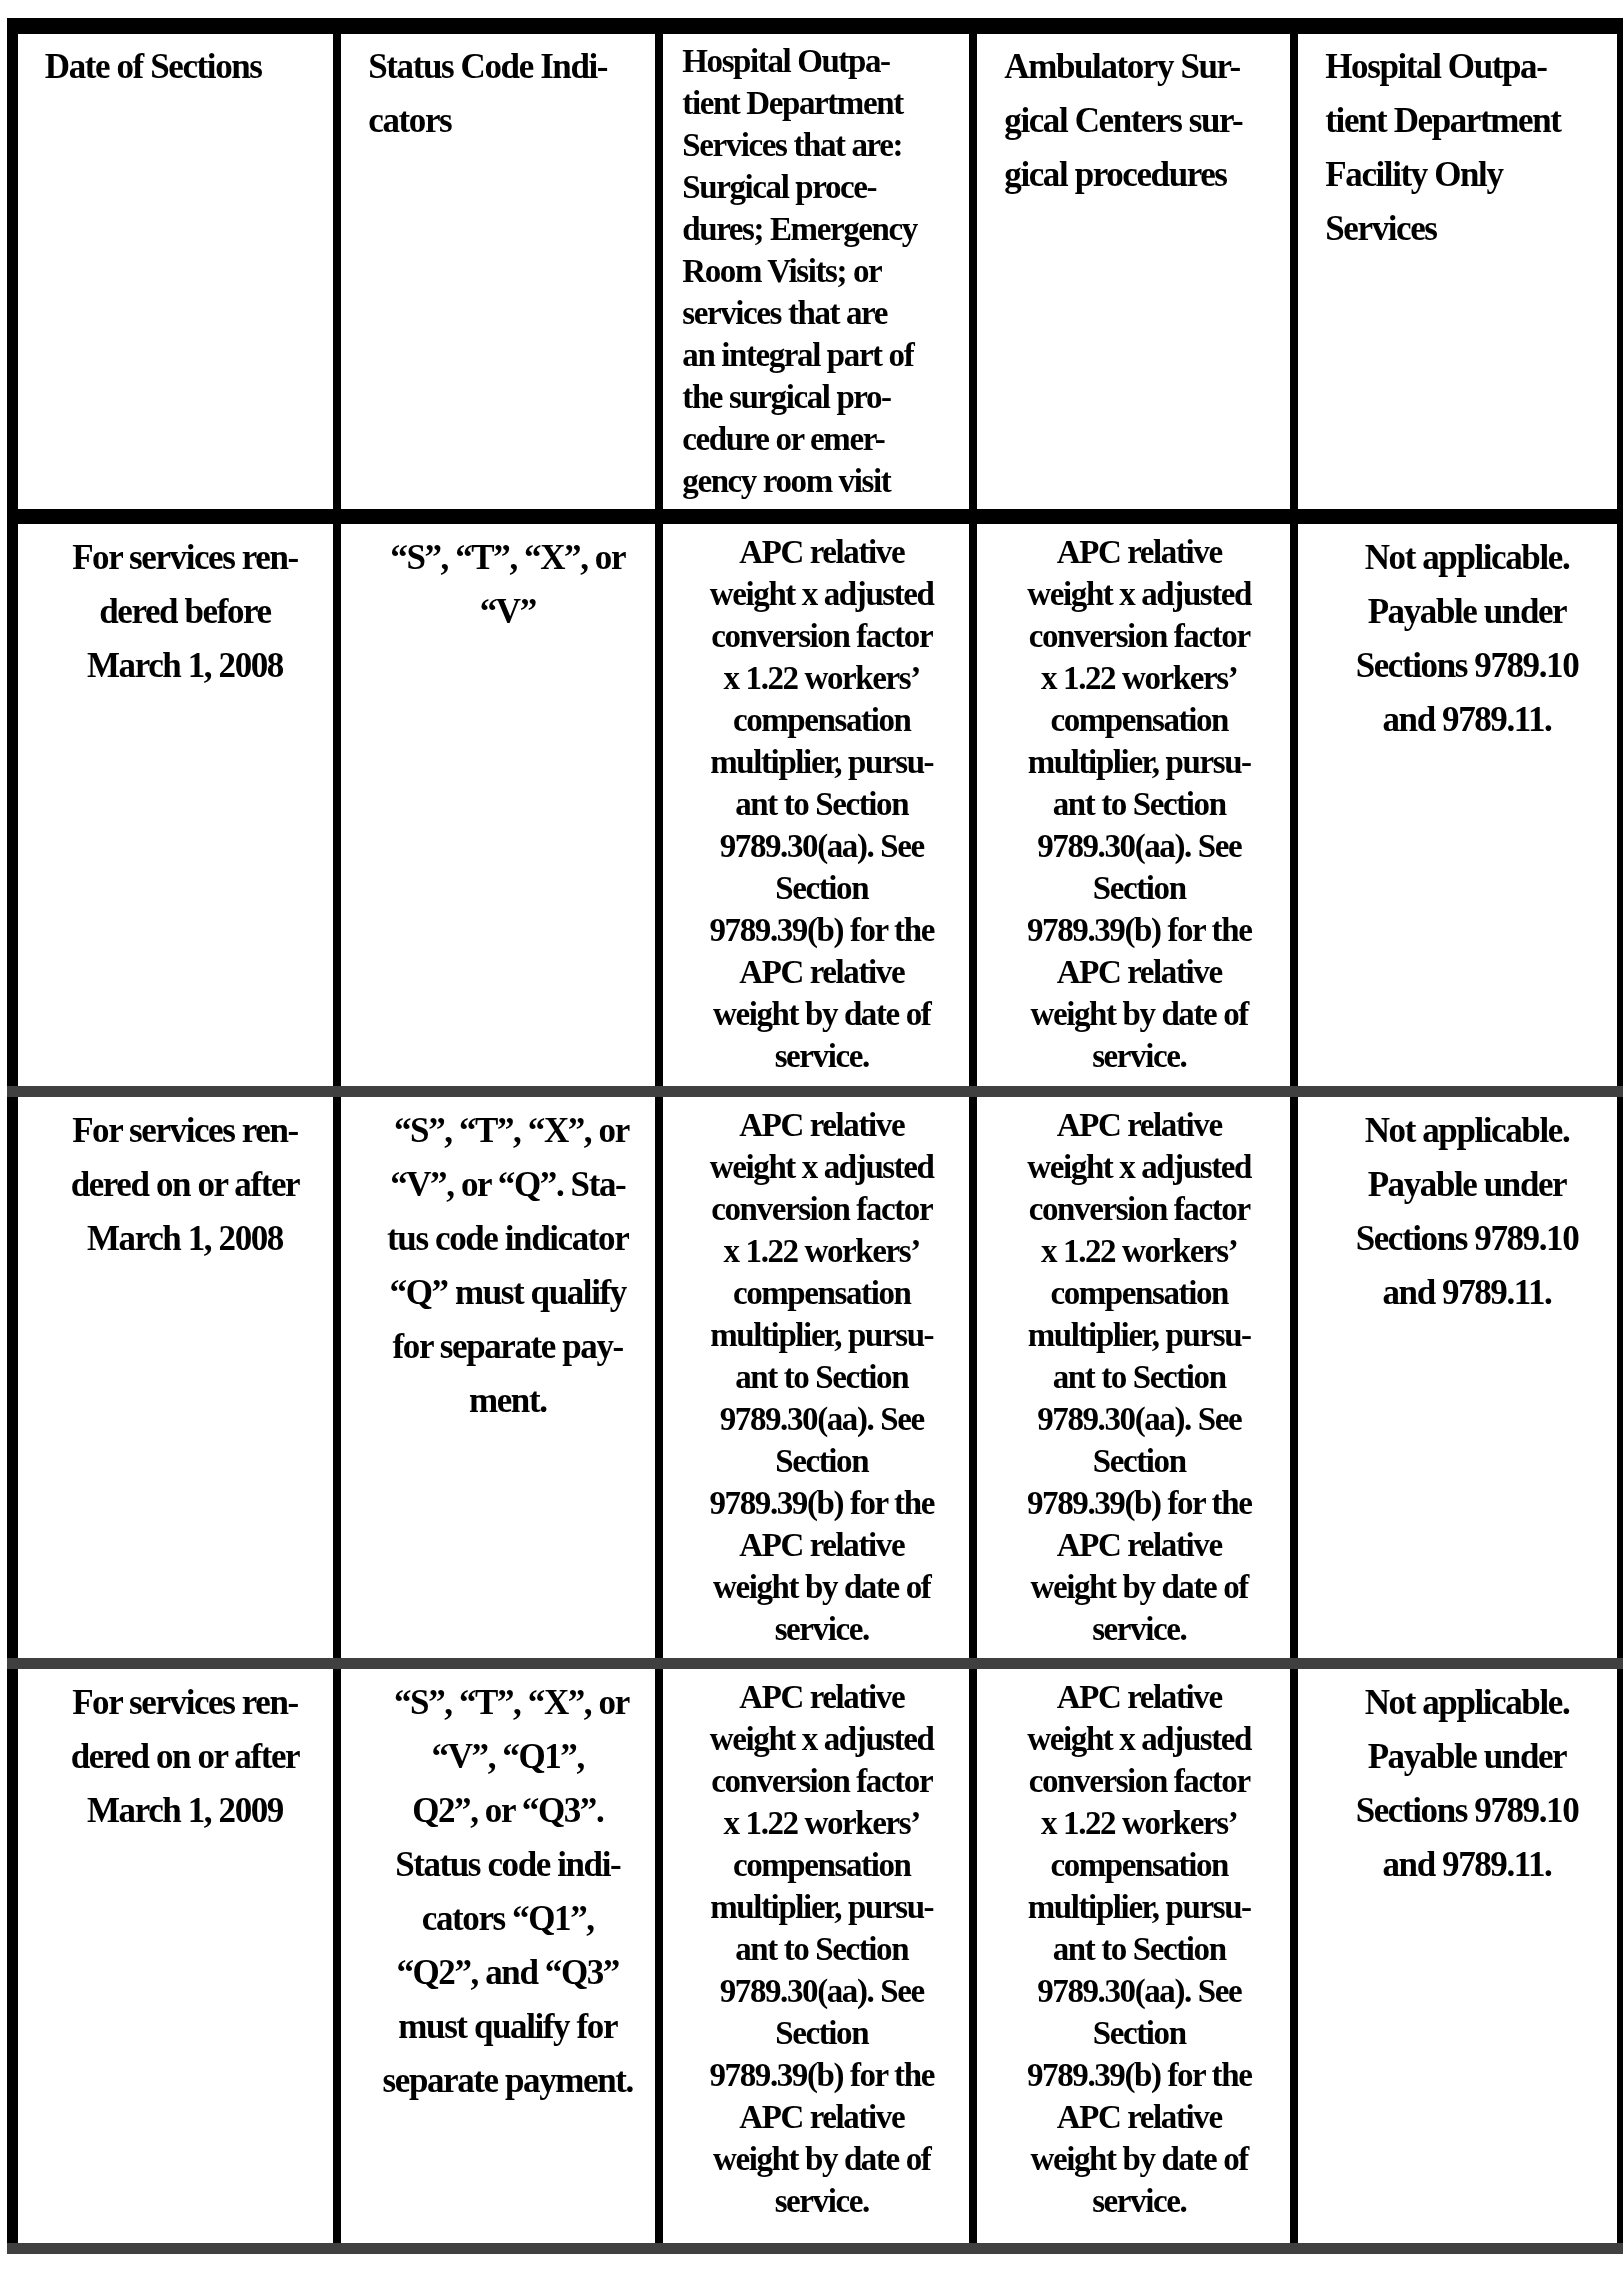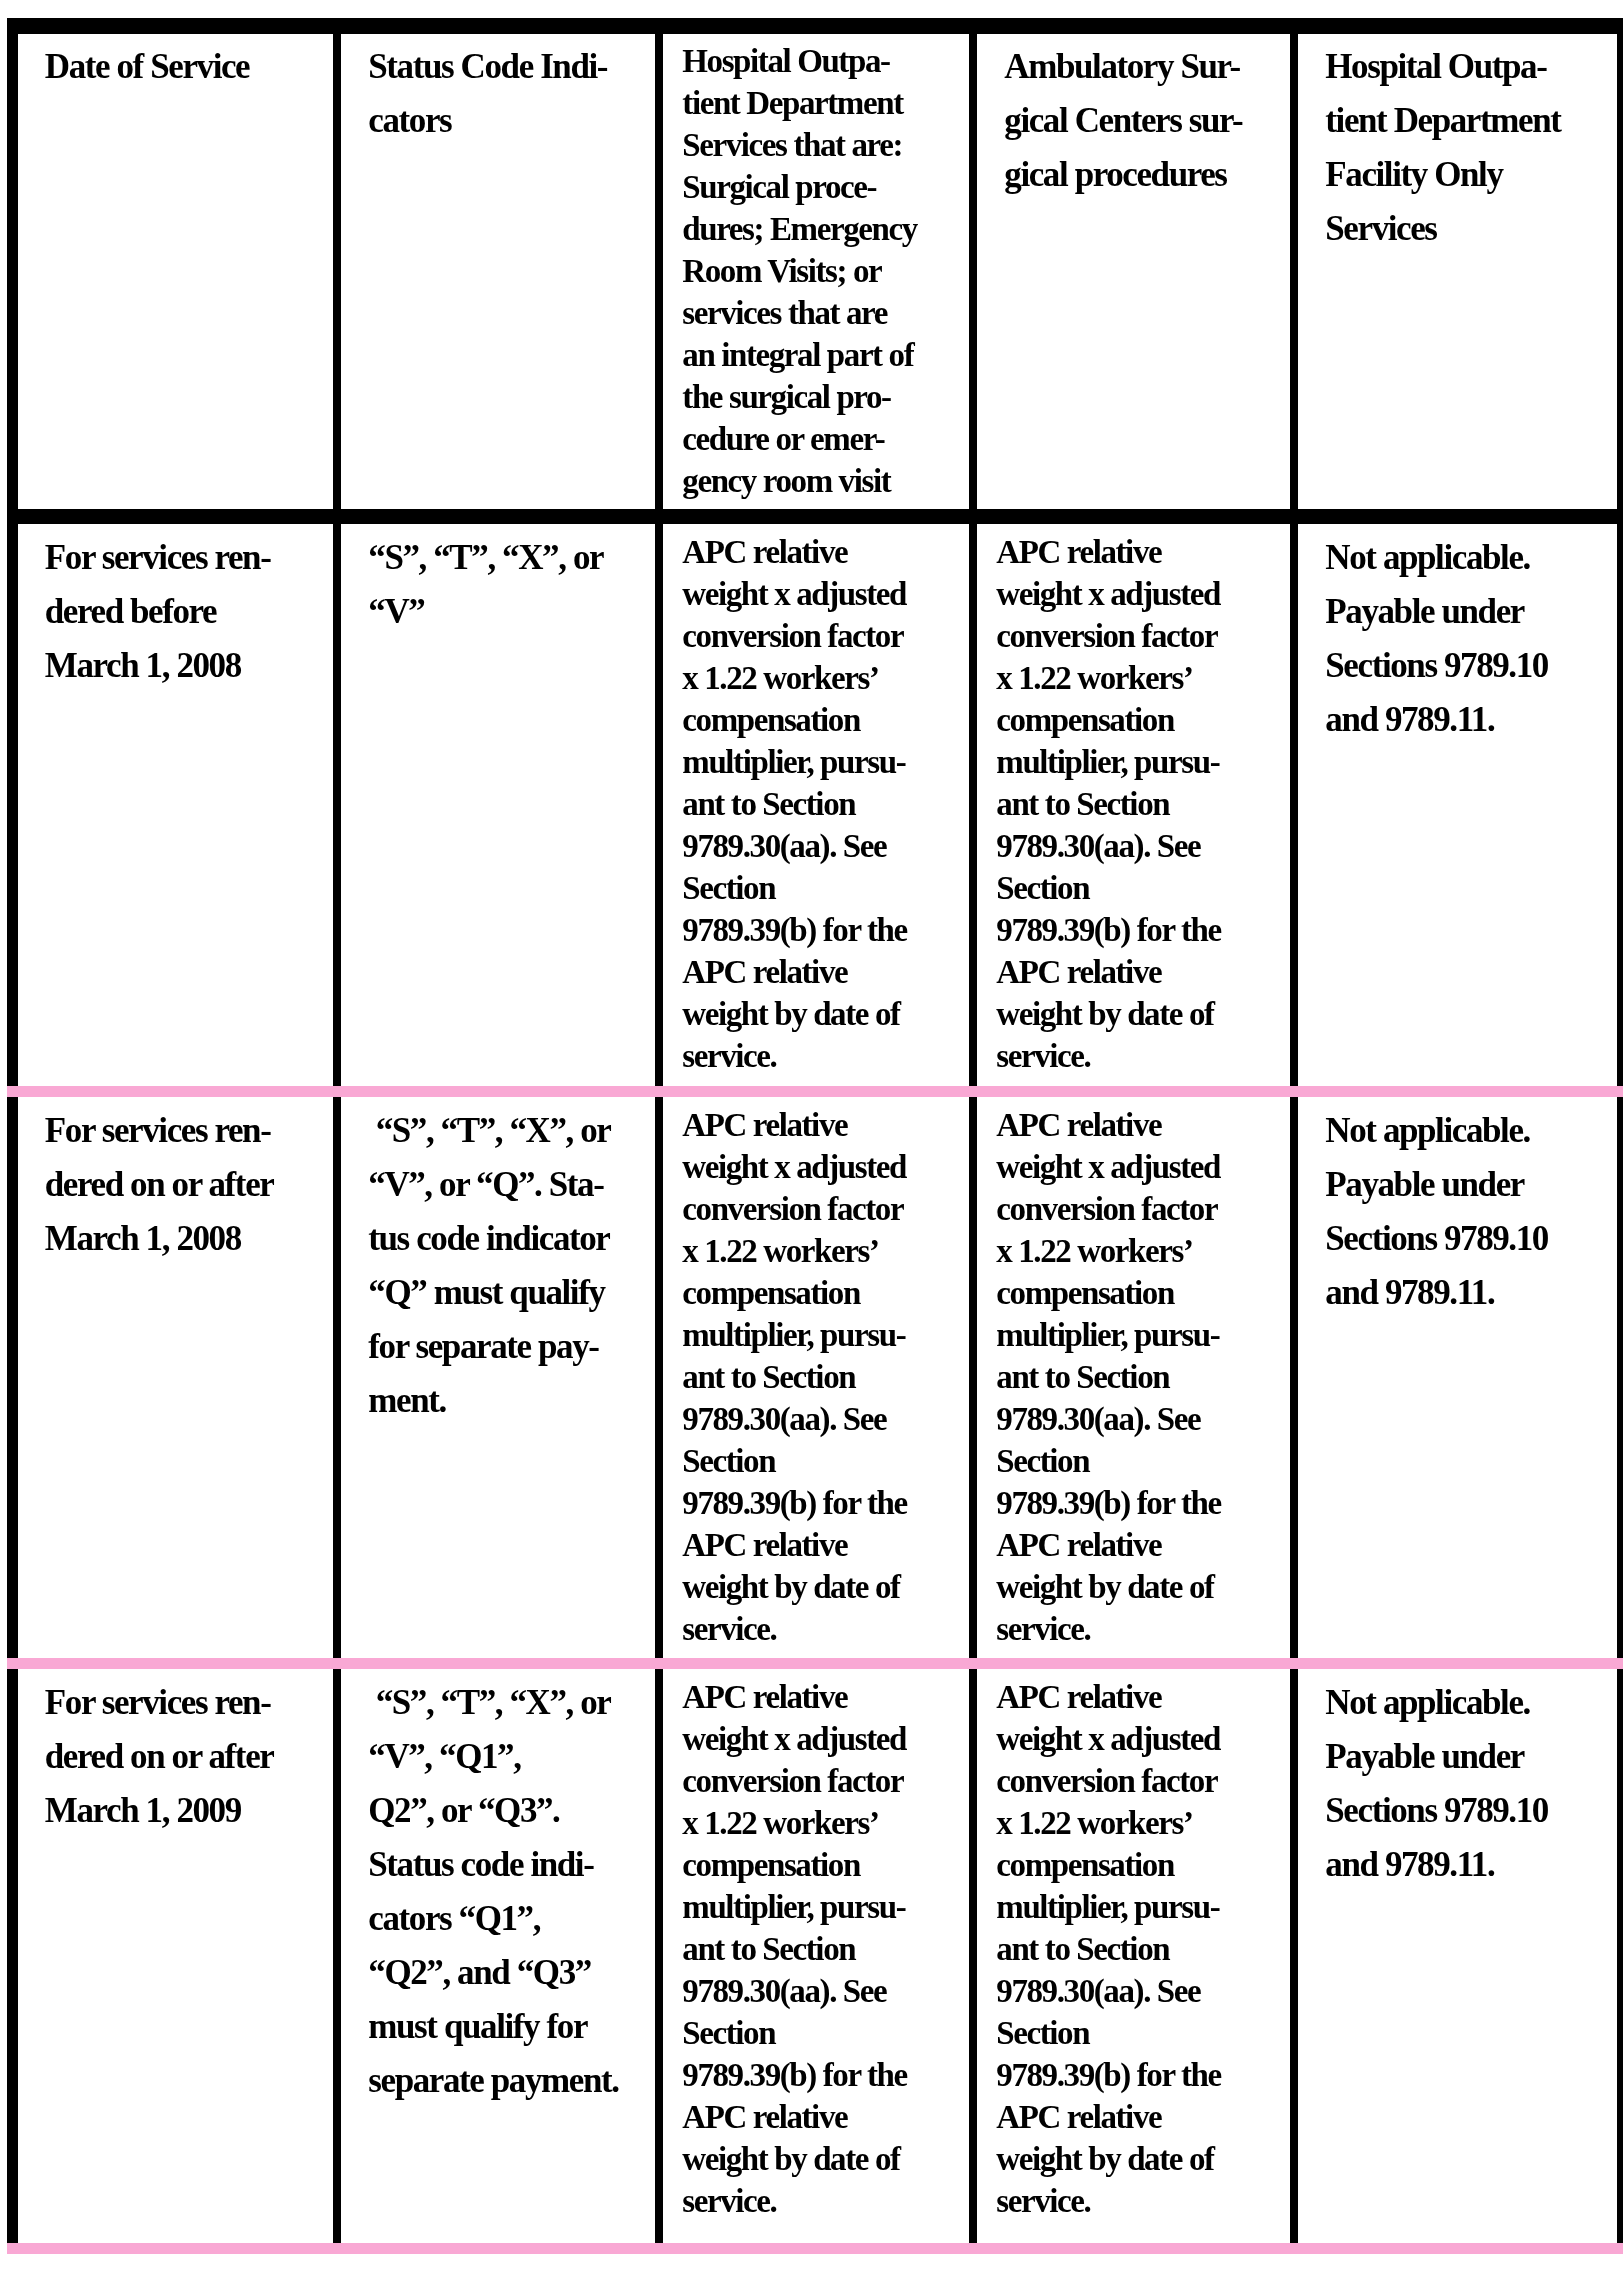--- a/index.html
+++ b/index.html
@@ -39,21 +39,22 @@
     font-weight: 700;
     padding: 6.8px 8.2px 6.8px 27px;
     white-space: pre-wrap;
     overflow: hidden;
   }
   thead th {
     border-top: 16.3px solid #000000;
     border-bottom: 15px solid #000000;
   }
   tbody td {
-    border-bottom: 11px solid #f9a8d4;
+    border-bottom: 11px solid #404040;
+    text-align: center;
   }
   tr.tr-header { height: 481px; }
   tr.tr-r1 { height: 575px; }
   tr.tr-r2 { height: 572px; }
   tr.tr-r3 { height: 585px; }
 
   .loose {
     font-size: 35px;
     line-height: 54px;
     letter-spacing: -1.4px;
@@ -72,21 +73,21 @@
   <table class="scan-table">
     <colgroup>
       <col class="c1">
         <col class="c2">
         <col class="c3">
         <col class="c4">
         <col class="c5">
     </colgroup>
     <thead>
       <tr class="tr-header">
-        <th class="loose">Date of Service</th>
+        <th class="loose">Date of Sections</th>
         <th class="loose">Status Code Indi-
 cators</th>
         <th class="tight">Hospital Outpa-
 tient Department
 Services that are:
 Surgical proce-
 dures; Emergency
 Room Visits; or
 services that are
 an integral part of

